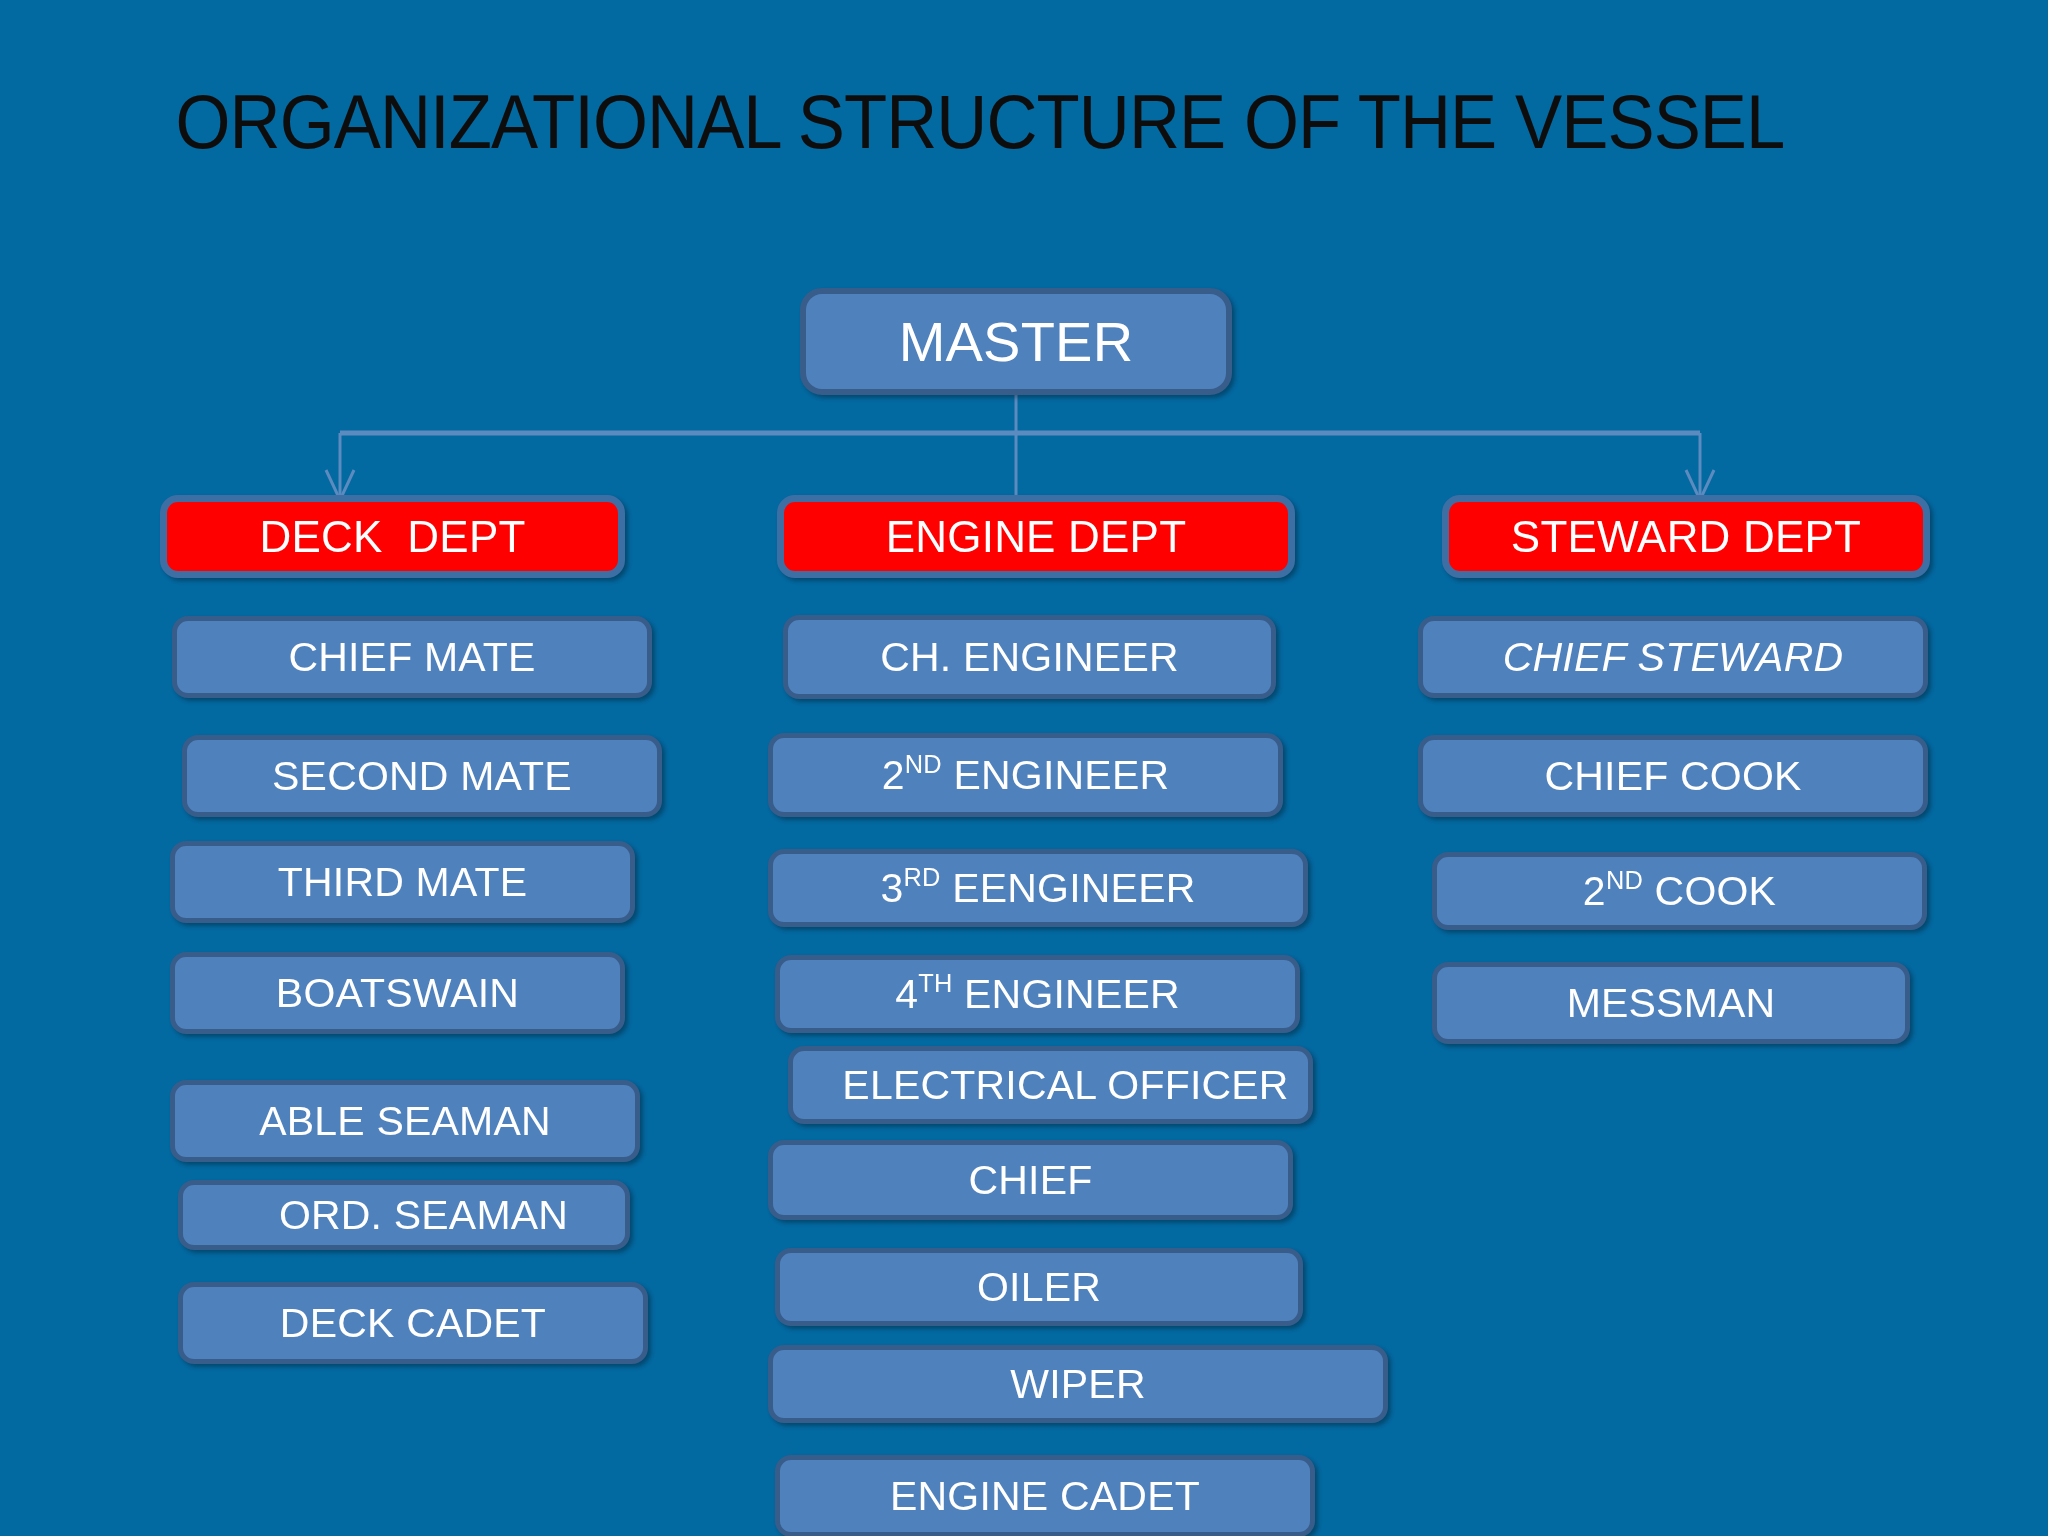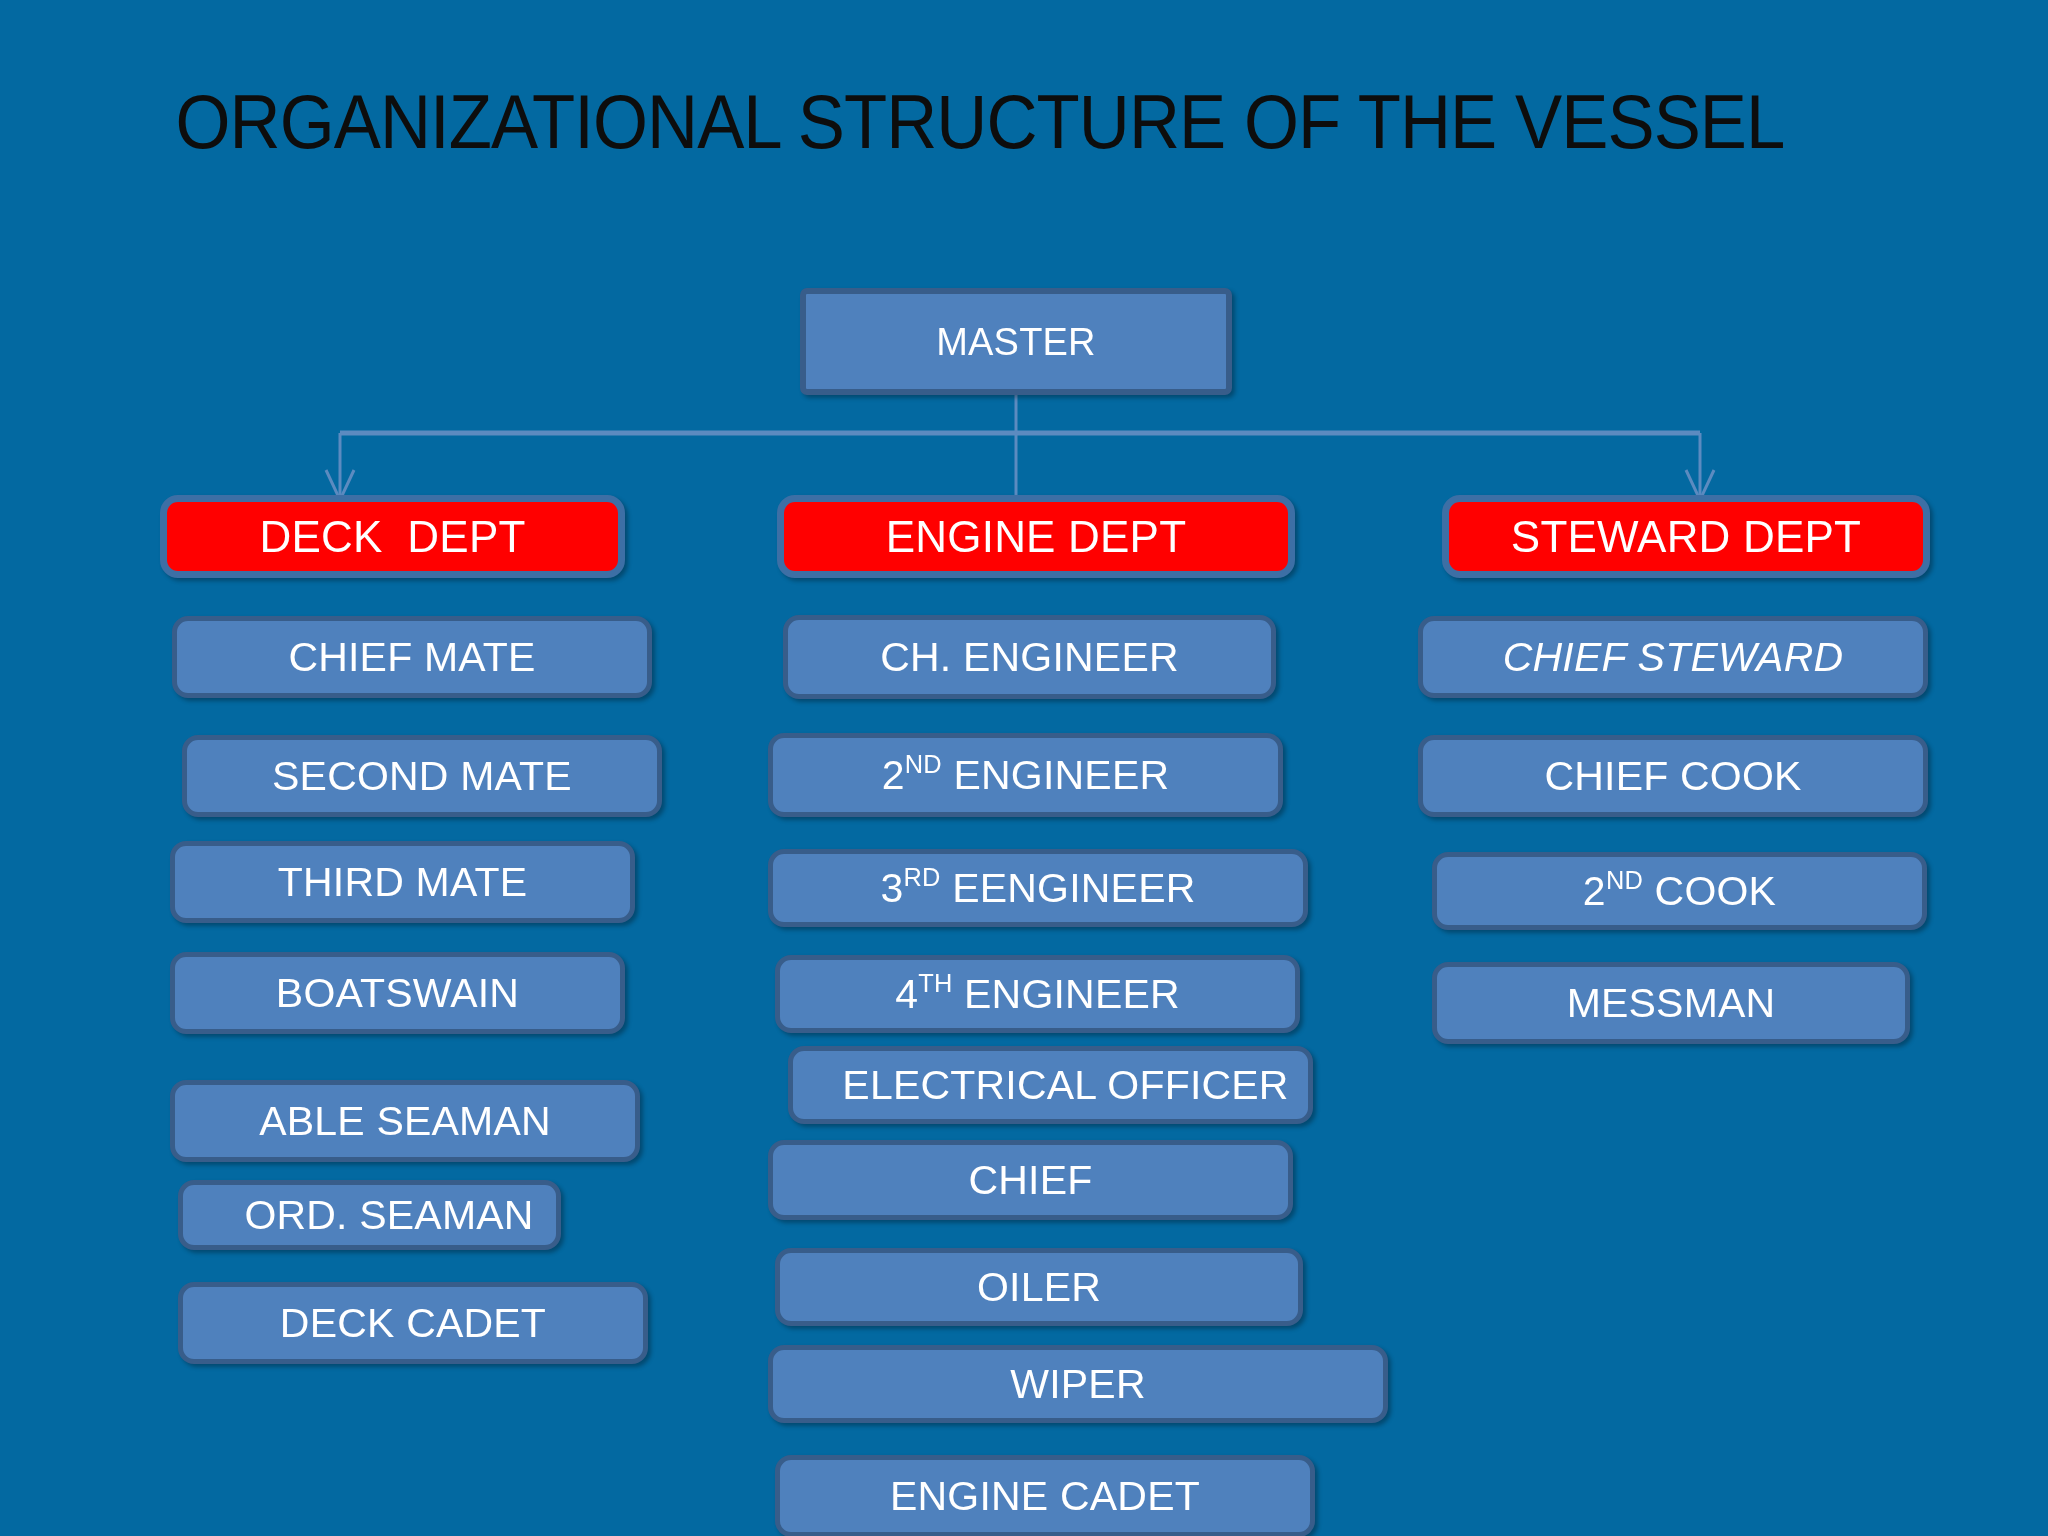--- a/index.html
+++ b/index.html
@@ -59,22 +59,22 @@
     align-items: center;
     justify-content: center;
     text-align: center;
     font-size: 41px;
     line-height: 1;
     letter-spacing: 0.2px;
     box-shadow: 3px 3px 4px rgba(0,0,0,0.30);
     white-space: pre;
   }
   .node.master {
-    font-size: 38px;
-    border-radius: 7px;
+    font-size: 56px;
+    border-radius: 22px;
     border-width: 6px;
   }
   .node.dept {
     background: #FF0000;
     border-color: #3D6FA5;
     border-width: 7px;
     border-radius: 18px;
     font-size: 44px;
     z-index: 3;
   }
@@ -110,21 +110,21 @@
 
   <div class="node master" style="left:800px; top:288px; width:432px; height:107px;">MASTER</div>
 
   <div id="nodes">
       <div class="node dept" style="left: 160px; top: 495px; width: 465px; height: 83px;">DECK  DEPT</div>
       <div class="node" style="left: 172px; top: 616px; width: 480px; height: 82px;">CHIEF MATE</div>
       <div class="node" style="left: 182px; top: 735px; width: 480px; height: 82px;">SECOND MATE</div>
       <div class="node" style="left: 170px; top: 841px; width: 465px; height: 82px;">THIRD MATE</div>
       <div class="node" style="left: 170px; top: 952px; width: 455px; height: 82px;">BOATSWAIN</div>
       <div class="node" style="left: 170px; top: 1080px; width: 470px; height: 82px;">ABLE SEAMAN</div>
-      <div class="node" style="left: 178px; top: 1180px; width: 383px; height: 70px; padding-left: 39px;">ORD. SEAMAN</div>
+      <div class="node" style="left: 178px; top: 1180px; width: 452px; height: 70px; padding-left: 39px;">ORD. SEAMAN</div>
       <div class="node" style="left: 178px; top: 1282px; width: 470px; height: 82px;">DECK CADET</div>
       <div class="node dept" style="left: 777px; top: 495px; width: 518px; height: 83px;">ENGINE DEPT</div>
       <div class="node" style="left: 783px; top: 615px; width: 493px; height: 84px;">CH. ENGINEER</div>
       <div class="node" style="left: 768px; top: 733px; width: 515px; height: 84px;">2<sup>ND</sup> ENGINEER</div>
       <div class="node" style="left: 768px; top: 849px; width: 540px; height: 78px;">3<sup>RD</sup> EENGINEER</div>
       <div class="node" style="left: 775px; top: 955px; width: 525px; height: 78px;">4<sup>TH</sup> ENGINEER</div>
       <div class="node" style="left: 788px; top: 1046px; width: 525px; height: 78px; padding-left: 30px;">ELECTRICAL OFFICER</div>
       <div class="node" style="left: 768px; top: 1140px; width: 525px; height: 80px;">CHIEF</div>
       <div class="node" style="left: 775px; top: 1248px; width: 528px; height: 78px;">OILER</div>
       <div class="node" style="left: 768px; top: 1345px; width: 620px; height: 78px;">WIPER</div>

